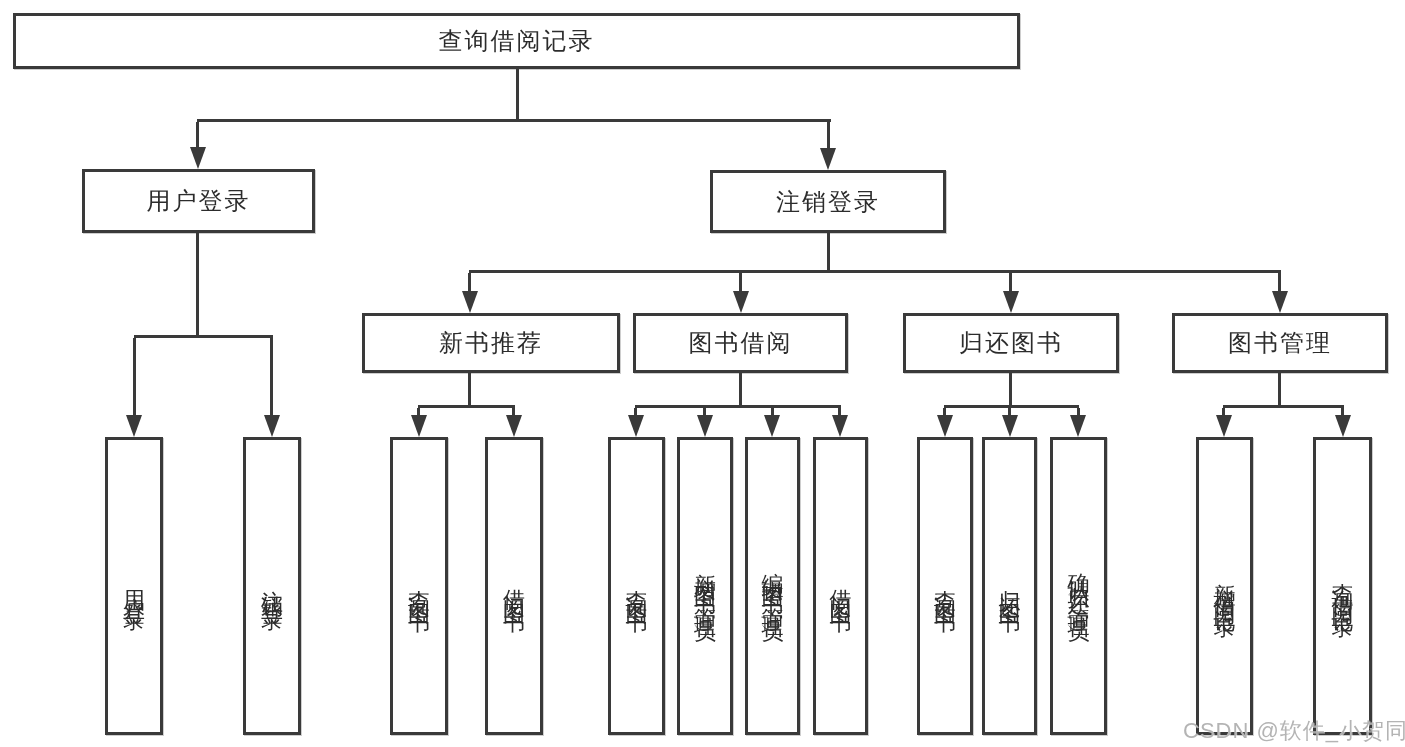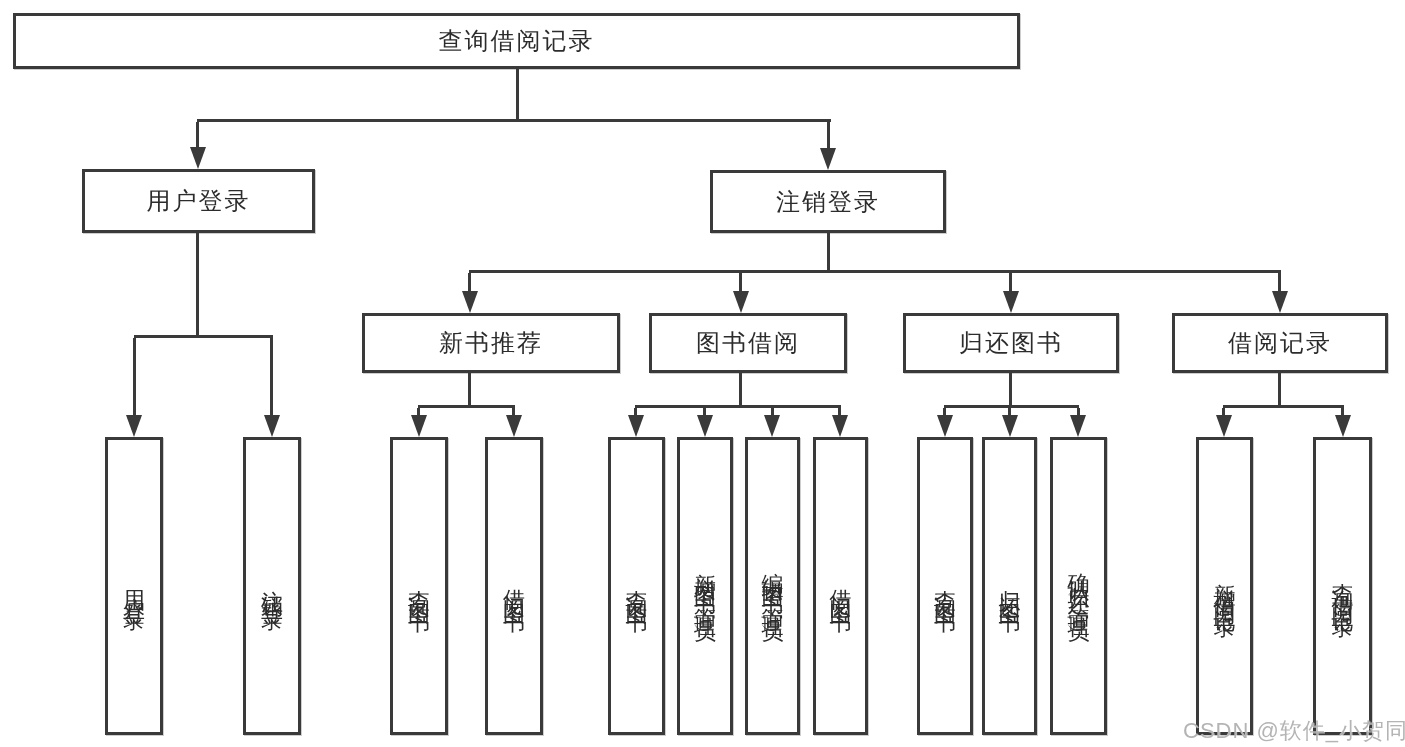--- a/index.html
+++ b/index.html
@@ -68,28 +68,28 @@
   <div class="box h" style="left:82px;top:169px;width:233px;height:64px">
     <span class="lbl">用户登录</span>
   </div>
   <div class="box h" style="left:710px;top:170px;width:236px;height:63px">
     <span class="lbl">注销登录</span>
   </div>
 
   <div class="box h" style="left:362px;top:313px;width:258px;height:60px">
     <span class="lbl">新书推荐</span>
   </div>
-  <div class="box h" style="left:649px;top:313px;width:198px;height:60px">
+  <div class="box h" style="left:633px;top:313px;width:215px;height:60px">
     <span class="lbl">图书借阅</span>
   </div>
   <div class="box h" style="left:903px;top:313px;width:216px;height:60px">
     <span class="lbl">归还图书</span>
   </div>
   <div class="box h" style="left:1172px;top:313px;width:216px;height:60px">
-    <span class="lbl">借阅记录</span>
+    <span class="lbl">图书管理</span>
   </div>
 
   <div class="box v" style="left:105px;top:437px;width:58px;height:298px">
     <span class="lbl">用户登录</span>
   </div>
   <div class="box v" style="left:243px;top:437px;width:58px;height:298px">
     <span class="lbl">注销登录</span>
   </div>
 
   <div class="box v" style="left:390px;top:437px;width:58px;height:298px">

